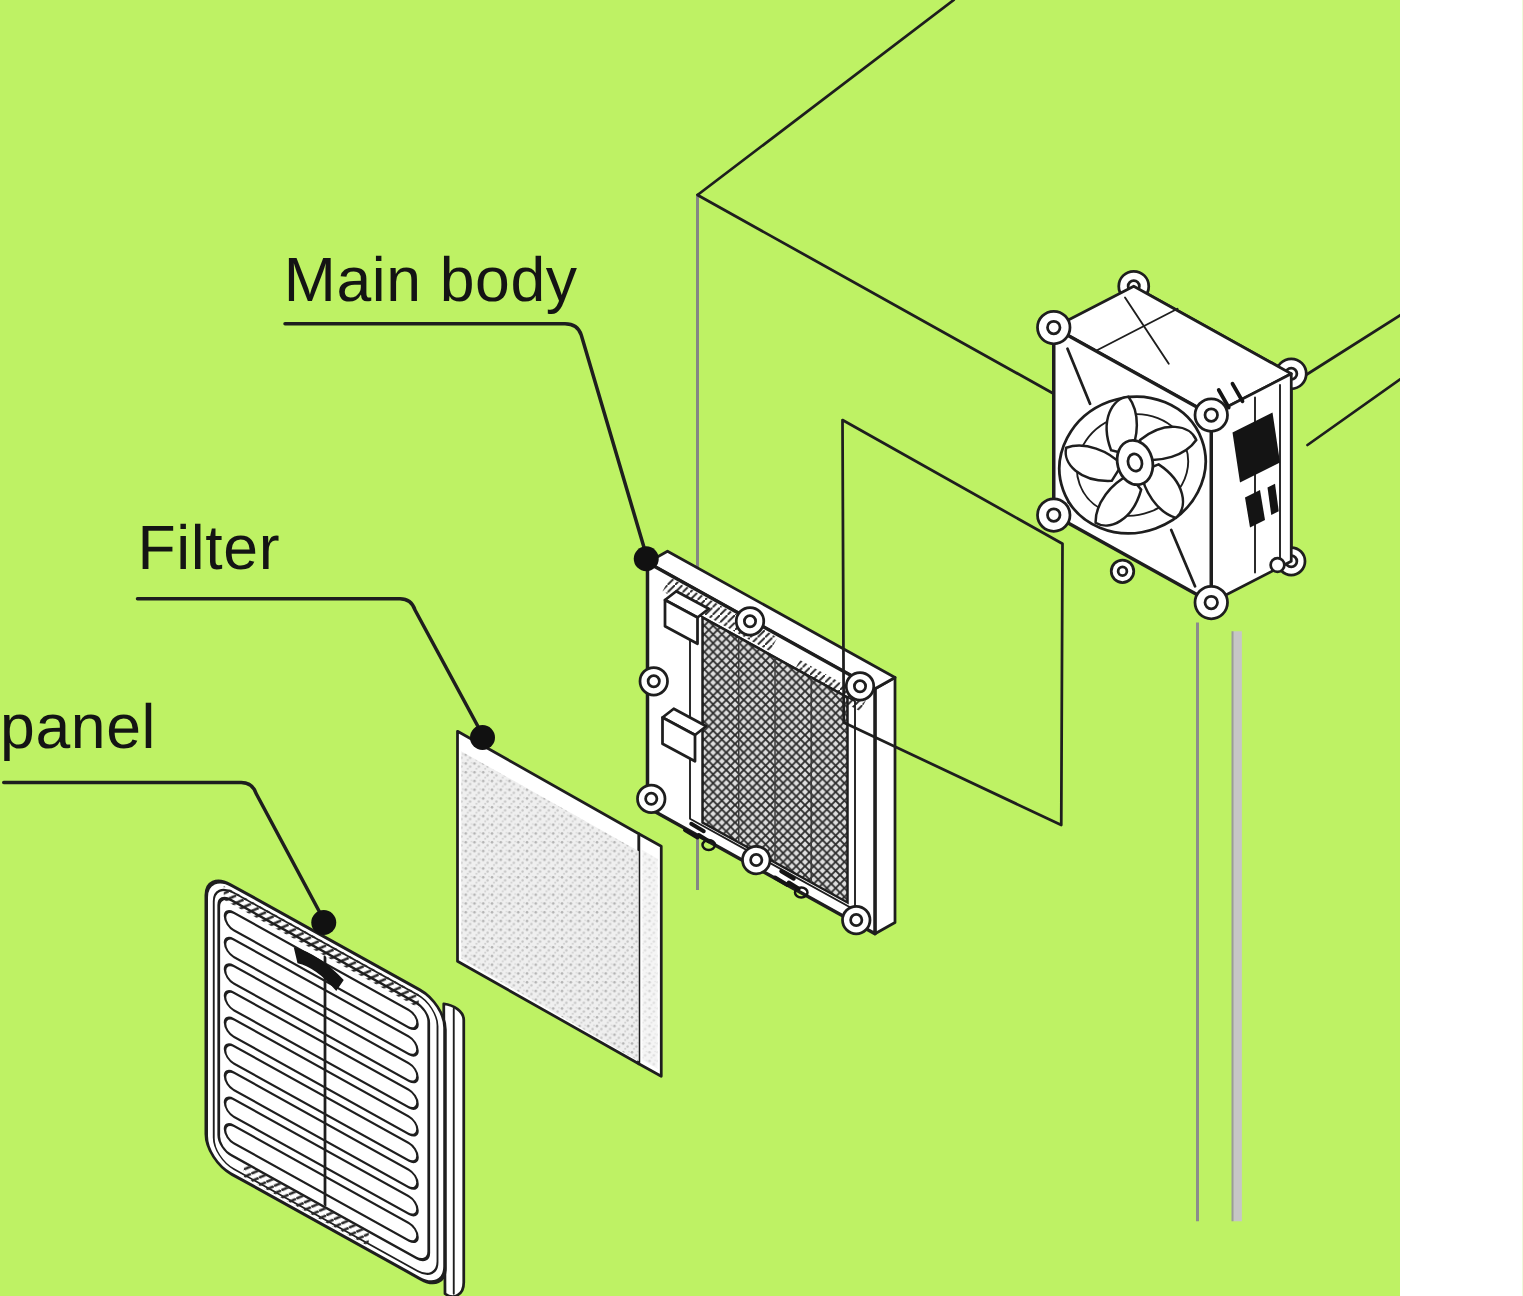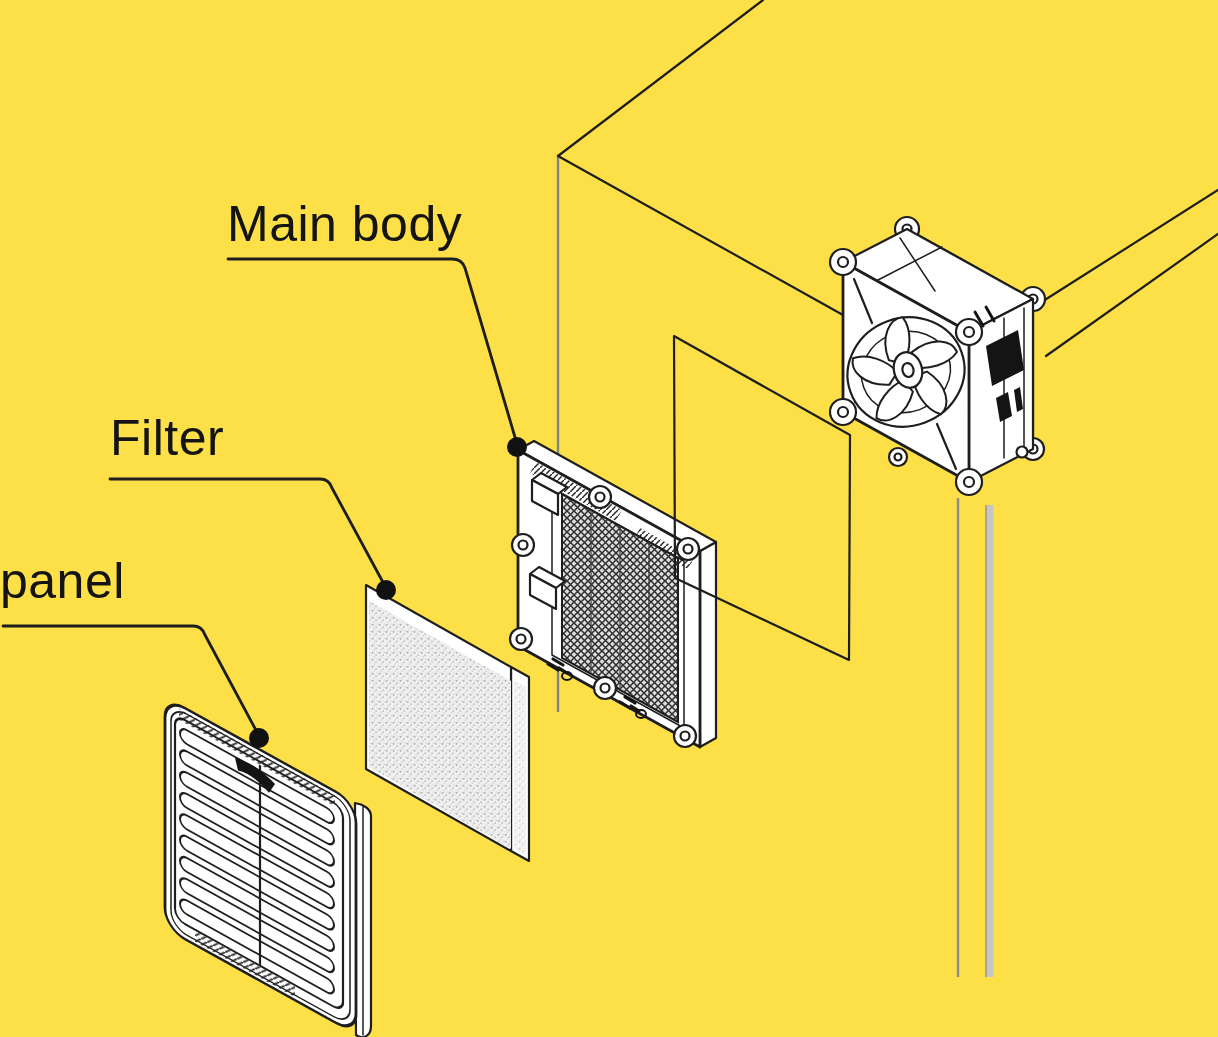--- a/index.html
+++ b/index.html
@@ -1,16 +1,16 @@
 <!DOCTYPE html>
 <html><head>
 <meta charset="utf-8">
 <style>
   html,body{margin:0;padding:0;background:#fff;}
-  .stage{position:relative;width:1218px;height:1037px;background:#fde047;overflow:hidden;
+  .stage{position:relative;width:1120px;height:1037px;background:#bef264;overflow:hidden;
          font-family:"Liberation Sans", sans-serif;}
   svg{position:absolute;left:0;top:0;}
   .lbl{font-family:"Liberation Sans", sans-serif;font-size:50px;fill:#141414;letter-spacing:0.5px;}
   .ink{stroke:#1e1e1e;fill:none;stroke-width:2.2;stroke-linecap:round;stroke-linejoin:round;}
   .inkf{stroke:#1e1e1e;fill:#ffffff;stroke-width:2.2;stroke-linejoin:round;}
   .thin{stroke-width:1.5;}
   .bold{stroke-width:2.8;}
 </style>
 </head>
 <body>

